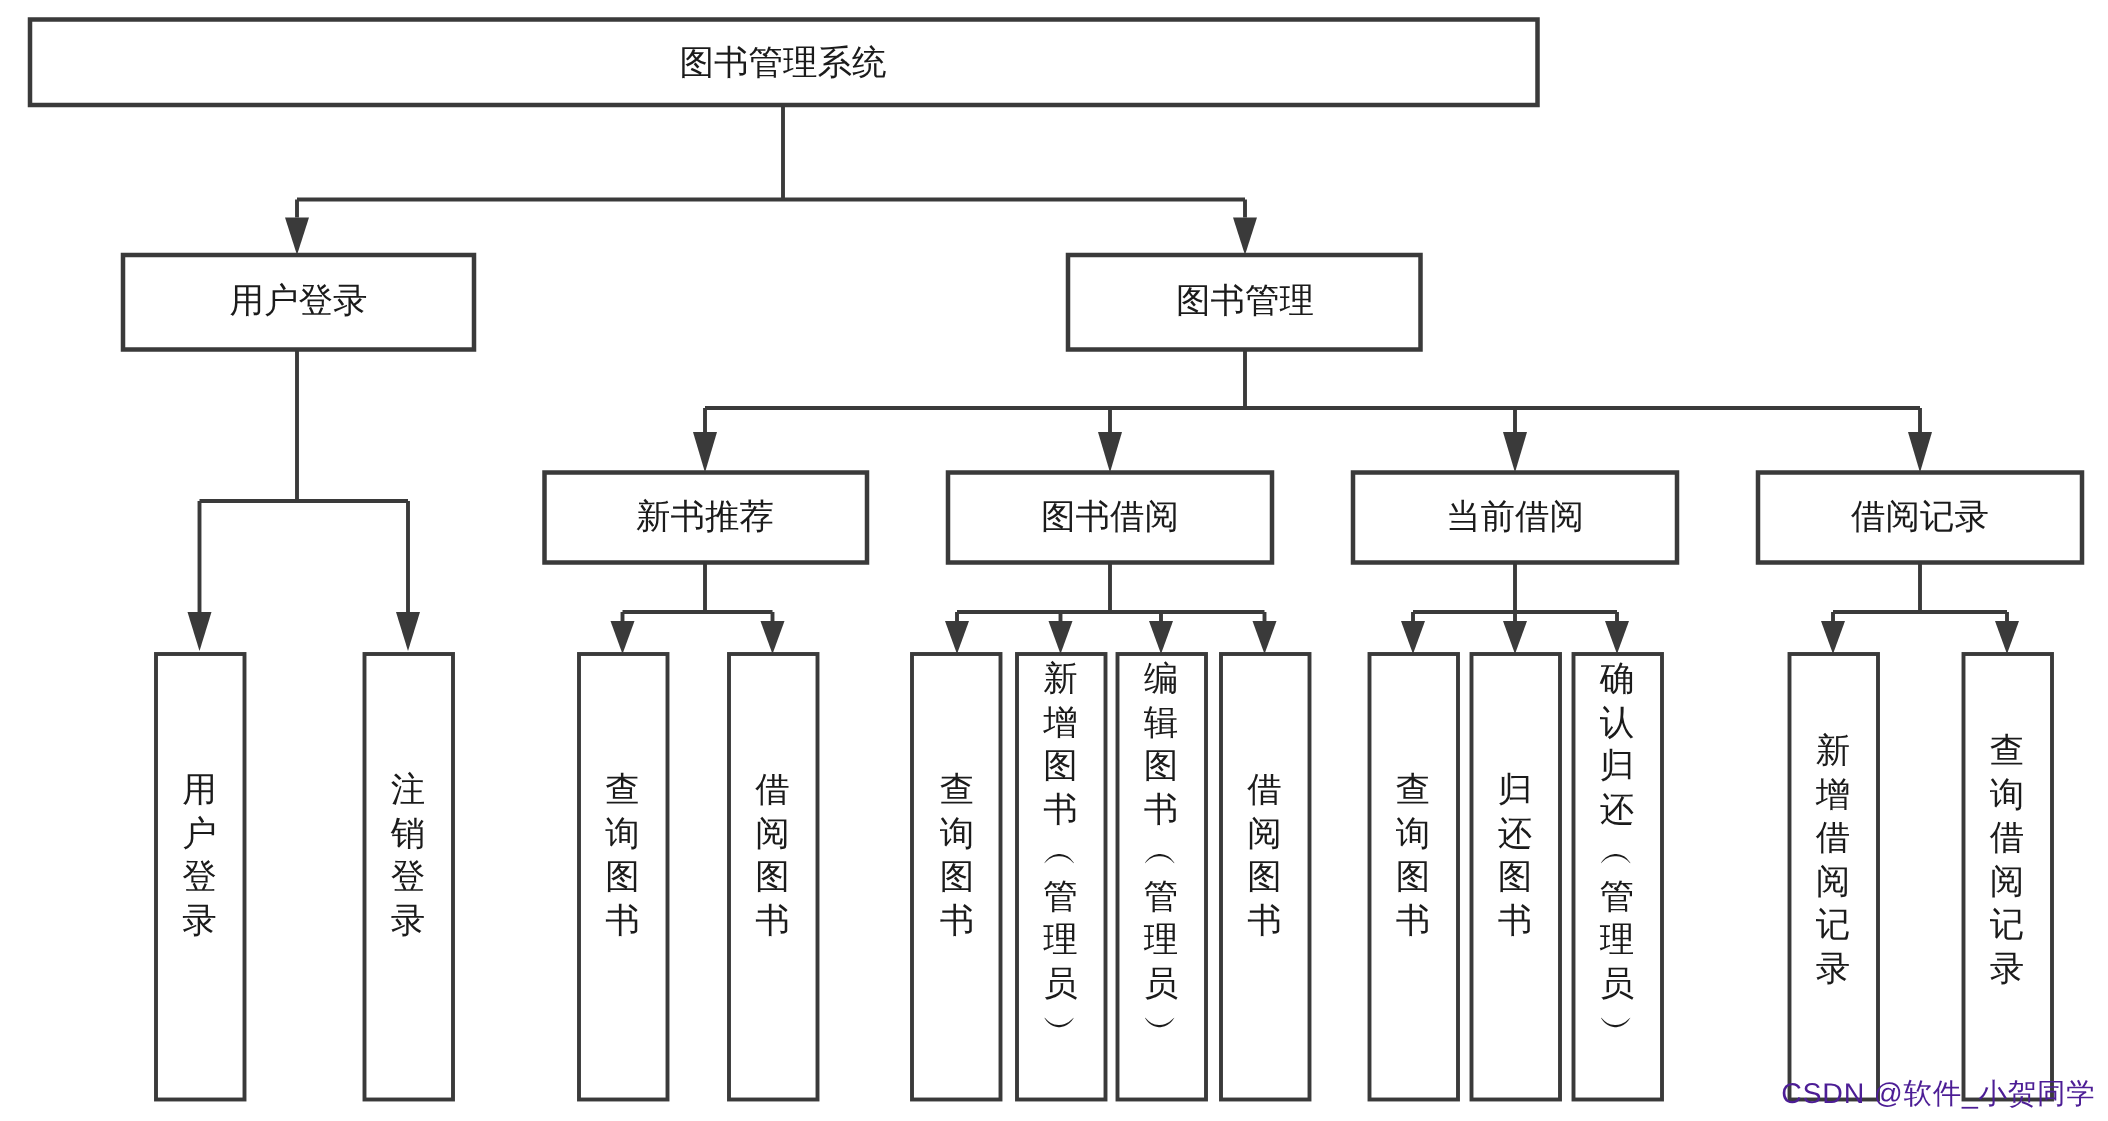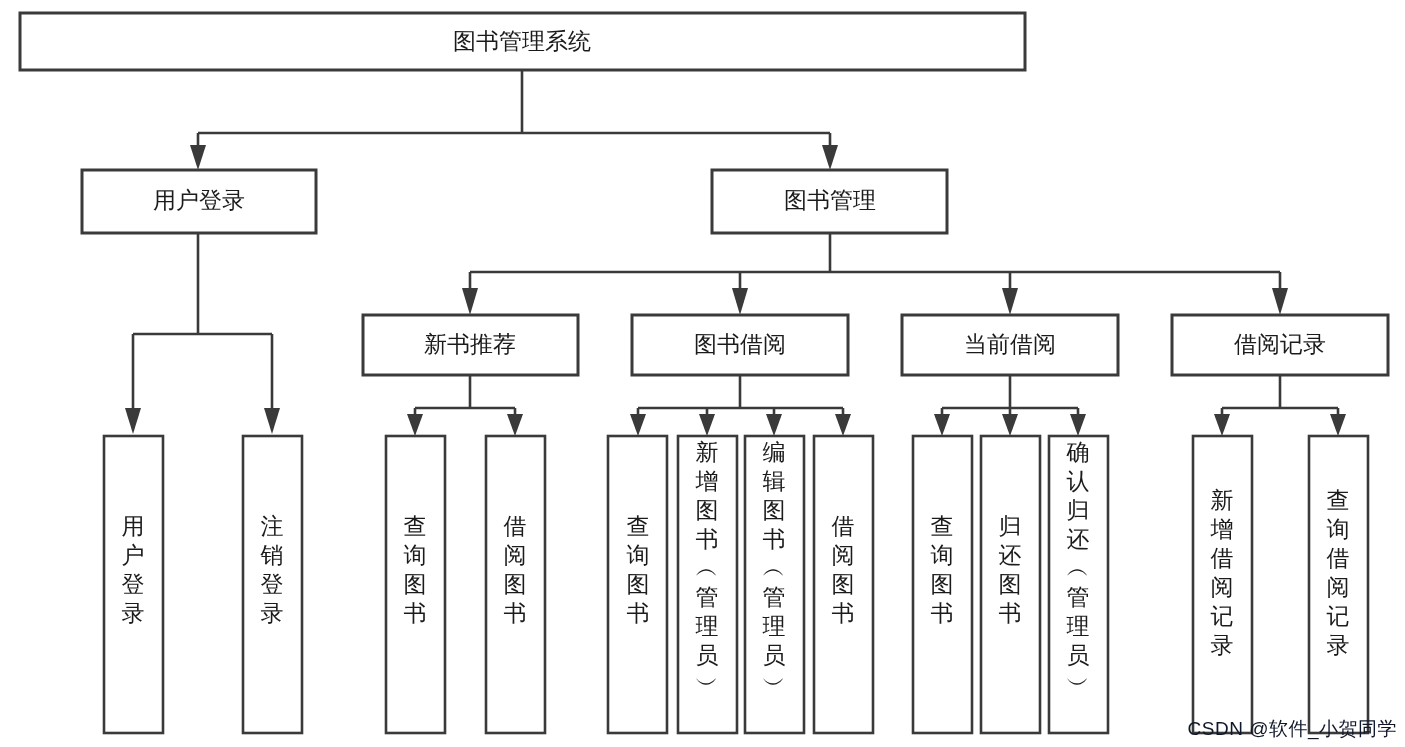--- a/index.html
+++ b/index.html
@@ -56,21 +56,21 @@
     font-family: "Liberation Sans", "DejaVu Sans", sans-serif;
     font-size: 23px;
     text-anchor: middle;
   }
   .watermark-text {
     position: absolute;
     right: 8px;
     bottom: 5px;
     font-family: "Liberation Sans", "DejaVu Sans", sans-serif;
     font-size: 19px;
-    color: #0f172a;
+    color: #4c1d95;
     letter-spacing: 0.5px;
     white-space: nowrap;
     pointer-events: none;
   }
 </style>
 </head>
 <body>
 
 <div id="diagram-root">
 

